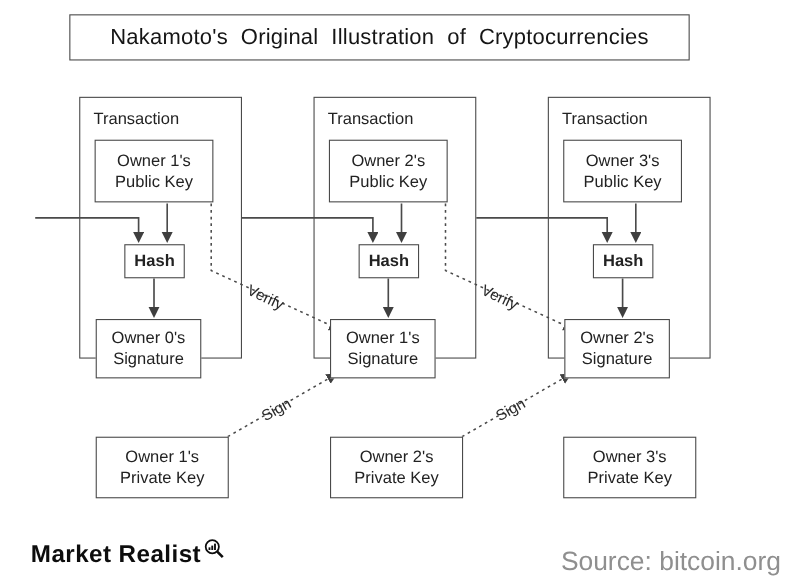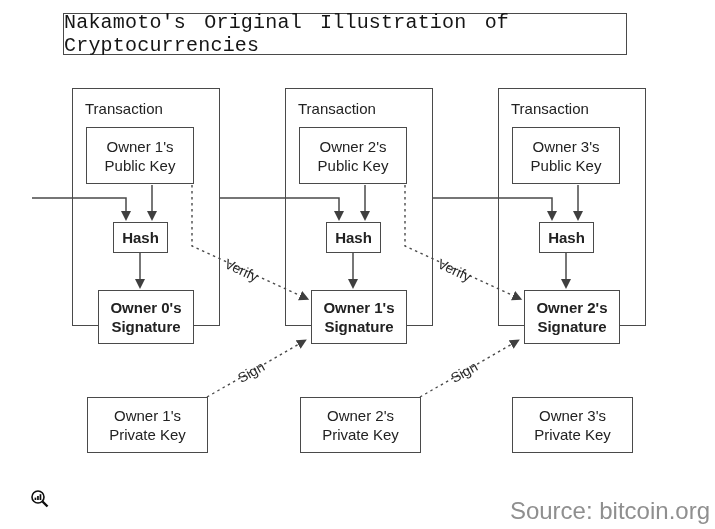--- a/index.html
+++ b/index.html
@@ -7,39 +7,39 @@
     width:715px;height:529px;position:relative;overflow:hidden;
     background:var(--bg,#ffffff);
     font-family:"Liberation Sans", sans-serif;
     color:var(--ink,#1a1a1a);
   }
   
   .title-box{
     position:absolute;left:63px;top:13px;width:564px;height:42px;
     border:1px solid var(--line,#4a4a4a);
     display:flex;align-items:center;justify-content:center;
-    background:#fff;box-sizing:border-box;font-family:Liberation Mono, monospace;
+    background:#fff;box-sizing:border-box;
   }
   .title-box span{font-size:20px;word-spacing:6px;letter-spacing:.2px;color:#151515;}
   
   .svg-layer{position:absolute;left:0;top:0;width:715px;height:529px;}
   .tx-box{
     position:absolute;top:88px;width:148px;height:238px;
     border:1.5px solid var(--line,#4a4a4a);box-sizing:border-box;background:transparent;
   }
   .tx-1{left:72px;} .tx-2{left:285px;} .tx-3{left:498px;}
   .tx-label{position:absolute;left:12px;top:11px;font-size:15px;color:#222;}
   .node{
     position:absolute;border:1.5px solid var(--line,#4a4a4a);background:#fff;
     box-sizing:border-box;display:flex;flex-direction:column;align-items:center;justify-content:center;
     font-size:15px;line-height:19px;text-align:center;color:#222;
   }
   .pubkey{left:13px;top:38px;width:108px;height:57px;}
   .hash{left:40px;top:133px;width:55px;height:31px;font-weight:bold;}
-  .sig{left:25px;top:201px;width:96px;height:54px;font-weight:bold;}
+  .sig{left:14px;top:201px;width:96px;height:54px;}
   .pk-box{
     position:absolute;top:397px;width:121px;height:56px;
     border:1.5px solid var(--line,#4a4a4a);background:#fff;box-sizing:border-box;
     display:flex;flex-direction:column;align-items:center;justify-content:center;
     font-size:15px;line-height:19px;text-align:center;color:#222;
   }
   .pk-1{left:87px;} .pk-2{left:300px;} .pk-3{left:512px;}
   .edge-label{
     position:absolute;font-size:14px;color:#2a2a2a;white-space:nowrap;
     transform-origin:center center;
@@ -152,20 +152,21 @@
 <div class="pk-box pk-2">
   <span>Owner 2's</span>
   <span>Private Key</span>
 </div>
 <div class="pk-box pk-3">
   <span>Owner 3's</span>
   <span>Private Key</span>
 </div>
 
 <div class="brand">
+  <span>Market Realist</span>
   <svg class="mr-icon" width="20" height="20" viewBox="0 0 20 20" xmlns="http://www.w3.org/2000/svg">
     <circle cx="8" cy="8" r="6" fill="none" stroke="#0d0d0d" stroke-width="1.6"></circle>
     <rect x="4.6" y="8.6" width="1.7" height="2.4" fill="#0d0d0d"></rect>
     <rect x="7.1" y="7.0" width="1.7" height="4.0" fill="#0d0d0d"></rect>
     <rect x="9.6" y="5.2" width="1.7" height="5.8" fill="#0d0d0d"></rect>
     <line x1="12.5" y1="12.5" x2="17.5" y2="17.5" stroke="#0d0d0d" stroke-width="2.4"></line>
   </svg>
 </div>
 <div class="source">Source: bitcoin.org</div>
 

